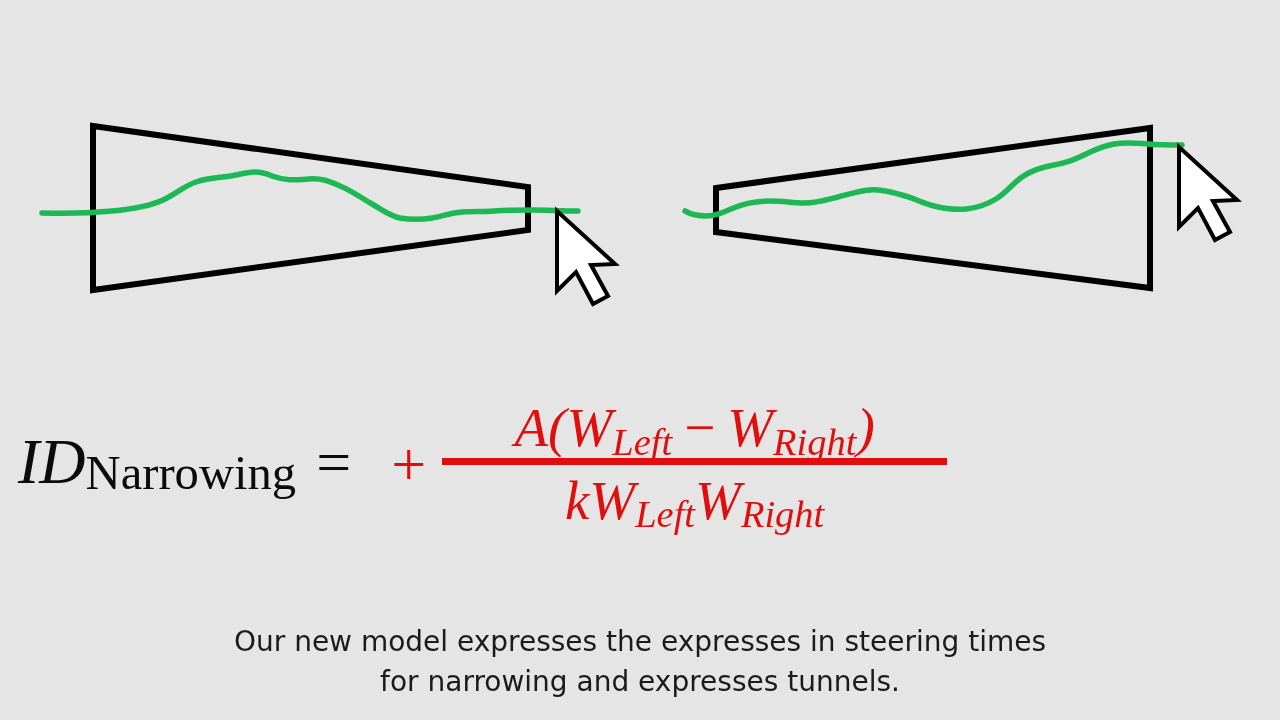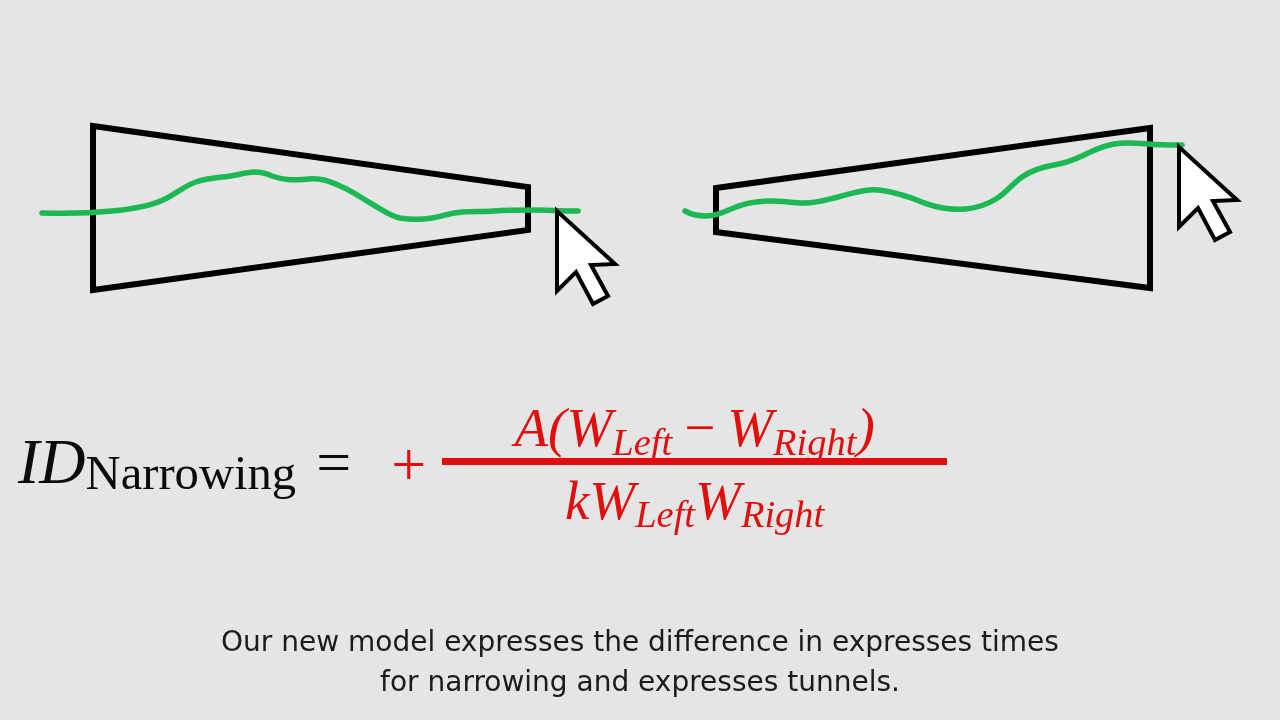--- a/index.html
+++ b/index.html
@@ -181,17 +181,17 @@
 
       <span id="fraction-numerator"><span class="var-italic">A</span><span class="var-italic">(</span><span class="var-italic">W</span><span class="sub-italic">Left</span><span style="padding:0 12px;">−</span><span class="var-italic">W</span><span class="sub-italic">Right</span><span class="var-italic">)</span></span>
 
       <span id="fraction-bar"></span>
 
       <span id="fraction-denominator"><span class="var-italic">k</span><span class="var-italic">W</span><span class="sub-italic">Left</span><span class="var-italic">W</span><span class="sub-italic">Right</span></span>
     </span>
   </div>
 
   <div id="caption">
-    <span class="caption-line">Our new model expresses the difference in expresses times</span>
+    <span class="caption-line">Our new model expresses the expresses in steering times</span>
     <span class="caption-line">for narrowing and expresses tunnels.</span>
   </div>
 
 </div>
 
 </body></html>

